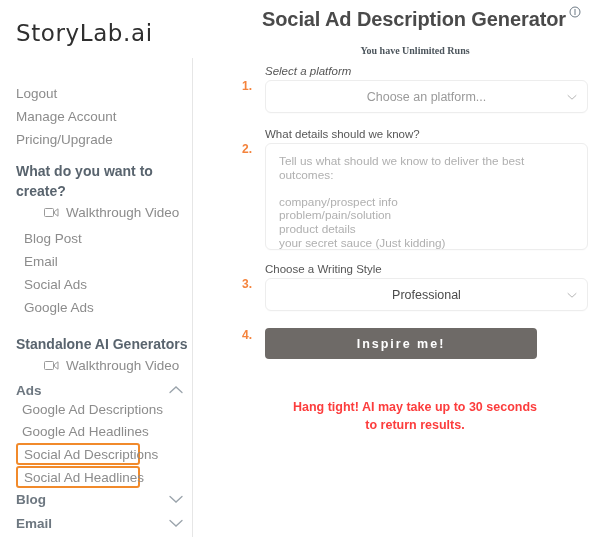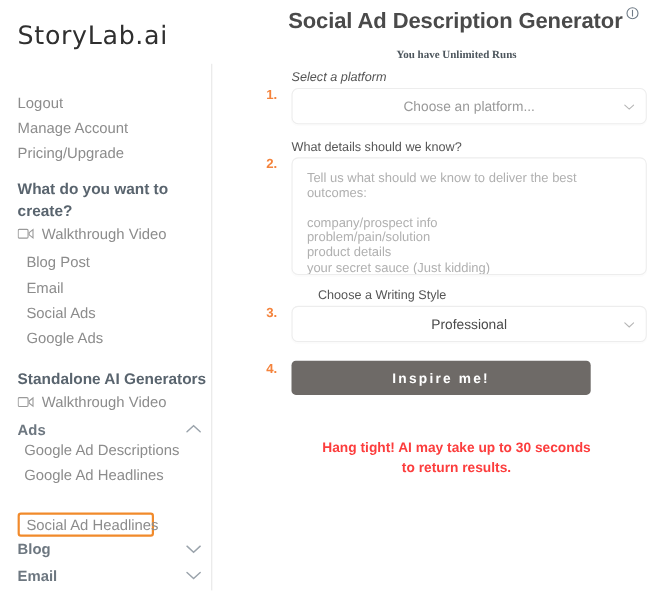--- a/index.html
+++ b/index.html
@@ -65,21 +65,21 @@
   .sec-head.standalone { top: 334px; width: 175px; white-space: nowrap; }
 
   .item {
     position: absolute;
     left: 24px;
     font-size: 13.5px;
     color: #8c8c8c;
     line-height: 17px;
     white-space: nowrap;
   }
-  .item.vid { left: 16px; display: flex; align-items: center; gap: 7px; }
+  .item.vid { left: 44px; display: flex; align-items: center; gap: 7px; }
 
   .vicon { display: inline-block; width: 15px; height: 11px; position: relative; flex: 0 0 auto; }
   .vicon svg { display: block; }
 
   
   .group {
     position: absolute;
     left: 16px;
     width: 170px;
     font-size: 13.5px;
@@ -281,20 +281,23 @@
       <span class="chev">
         <svg width="16" height="10" viewBox="0 0 16 10">
           <path d="M2 7.5 L8 2 L14 7.5" fill="none" stroke="#9aa3ab" stroke-width="1.3" stroke-linecap="round"></path>
         </svg>
       </span>
     </div>
 
     <div class="item" style="top:401px;left:22px;">Google Ad Descriptions</div>
     <div class="item" style="top:423px;left:22px;">Google Ad Headlines</div>
 
+    <div class="hl" style="top:443px;">
+      <span>Social Ad Descriptions</span>
+    </div>
     <div class="hl" style="top:466px;">
       <span>Social Ad Headlines</span>
     </div>
 
     <div class="group" style="top:492px;">
       <span>Blog</span>
       <span class="chev">
         <svg width="16" height="10" viewBox="0 0 16 10">
           <path d="M2 2.5 L8 8 L14 2.5" fill="none" stroke="#9aa3ab" stroke-width="1.3" stroke-linecap="round"></path>
         </svg>
@@ -338,21 +341,21 @@
     <div class="stepnum" style="top:142px;">2.</div>
     <div class="textarea">
       <p class="ta-ph">Tell us what should we know to deliver the best outcomes:
 
 company/prospect info
 problem/pain/solution
 product details
 your secret sauce (Just kidding)</p>
     </div>
 
-    <div class="flabel" style="top:263px;margin-left:24px;">Choose a Writing Style</div>
+    <div class="flabel" style="top:263px;">Choose a Writing Style</div>
     <div class="stepnum" style="top:277px;">3.</div>
     <div class="select" style="top:278px;">
       <div class="val sel">Professional</div>
       <span class="dchev">
         <svg width="10" height="7" viewBox="0 0 10 7">
           <path d="M1 1.5 L5 5.2 L9 1.5" fill="none" stroke="#b5b5b5" stroke-width="1" stroke-linecap="round"></path>
         </svg>
       </span>
     </div>
 

